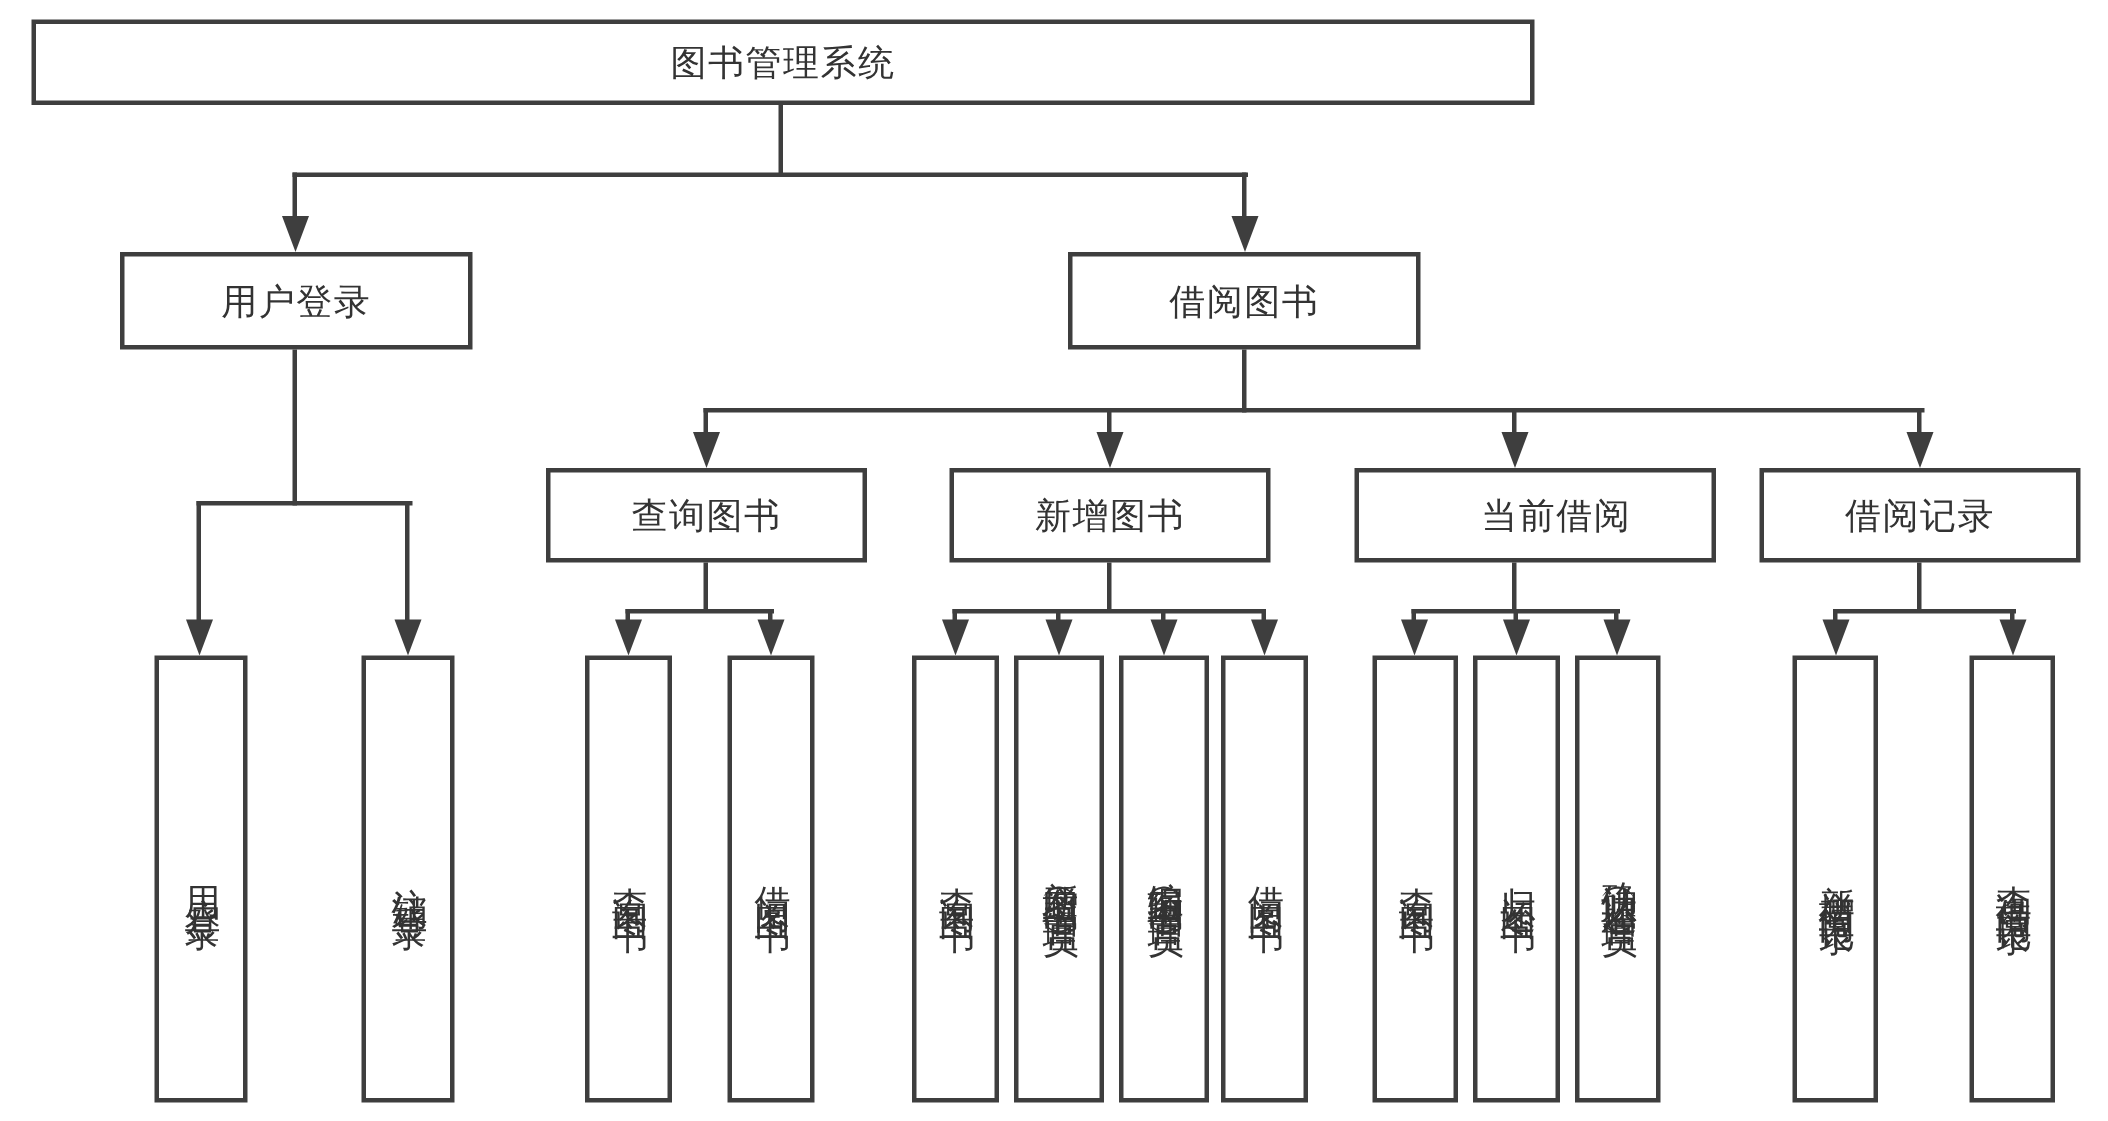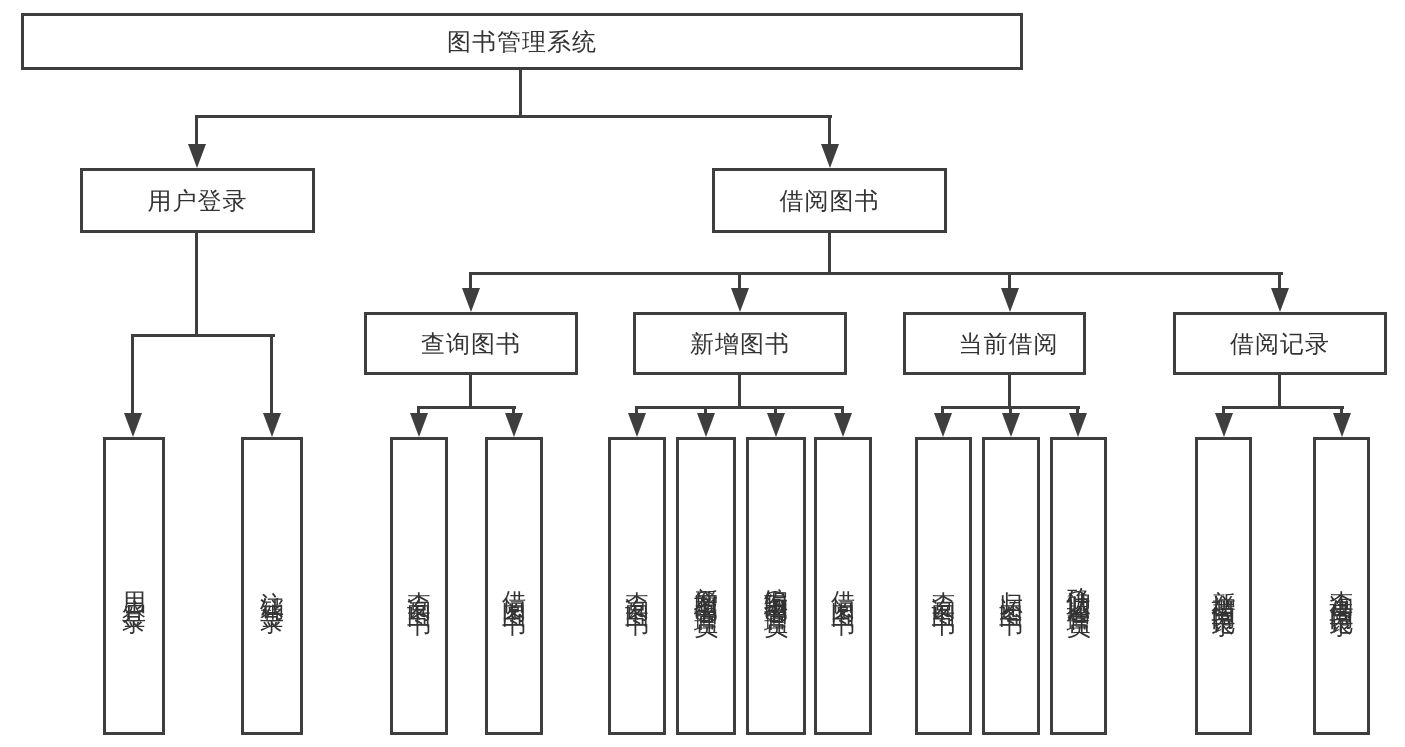--- a/index.html
+++ b/index.html
@@ -65,21 +65,21 @@
   </div>
 
   <div class="box" style="left:364px; top:312px; width:214px; height:63px;">
     <span class="hlabel">查询图书</span>
   </div>
 
   <div class="box" style="left:633px; top:312px; width:214px; height:63px;">
     <span class="hlabel">新增图书</span>
   </div>
 
-  <div class="box" style="left:903px; top:312px; width:183px; height:63px;padding-left:28px;">
+  <div class="box" style="left:903px; top:312px; width:241px; height:63px;padding-left:28px;">
     <span class="hlabel">当前借阅</span>
   </div>
 
   <div class="box" style="left:1173px; top:312px; width:214px; height:63px;">
     <span class="hlabel">借阅记录</span>
   </div>
 
   <div class="box" style="left:103px; top:437px; width:62px; height:298px;">
     <span class="vlabel">用户登录</span>
   </div>

